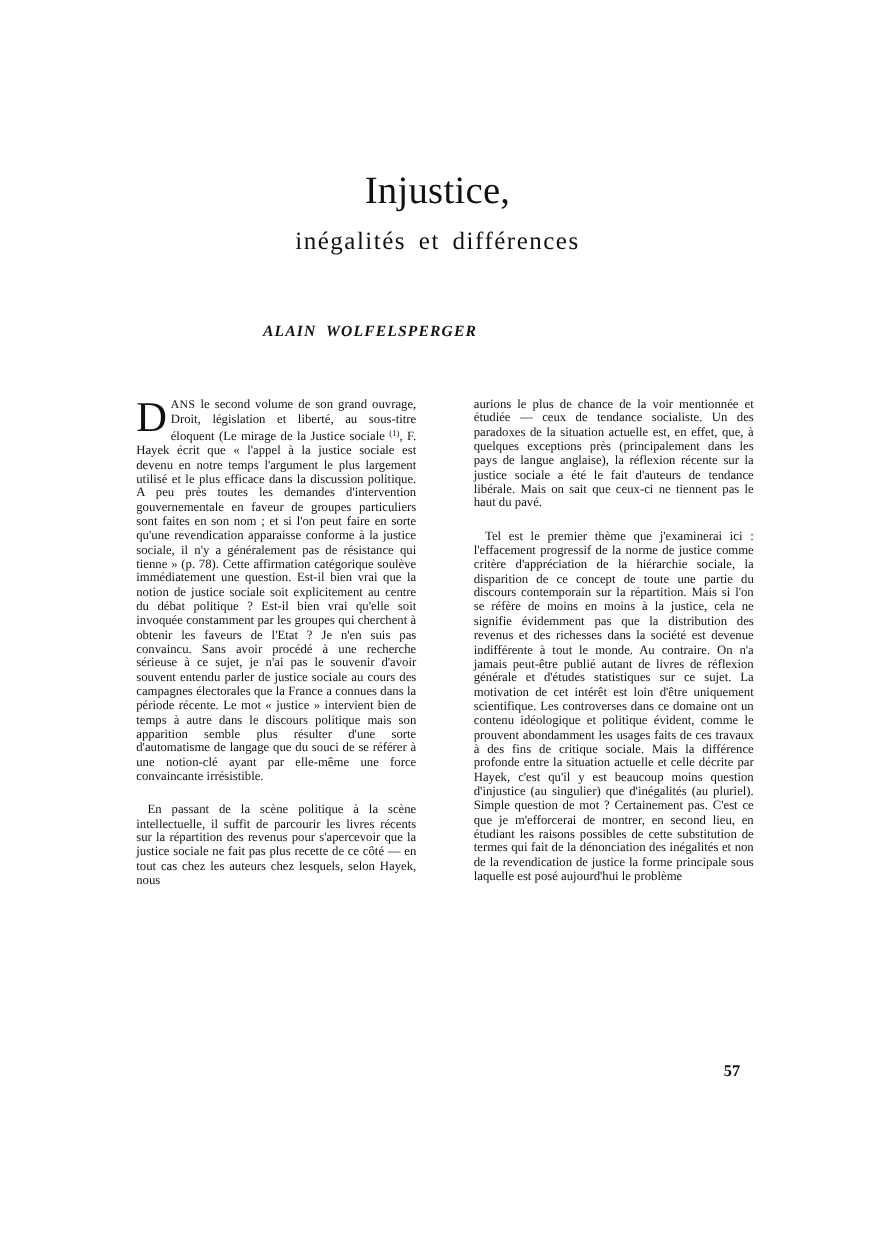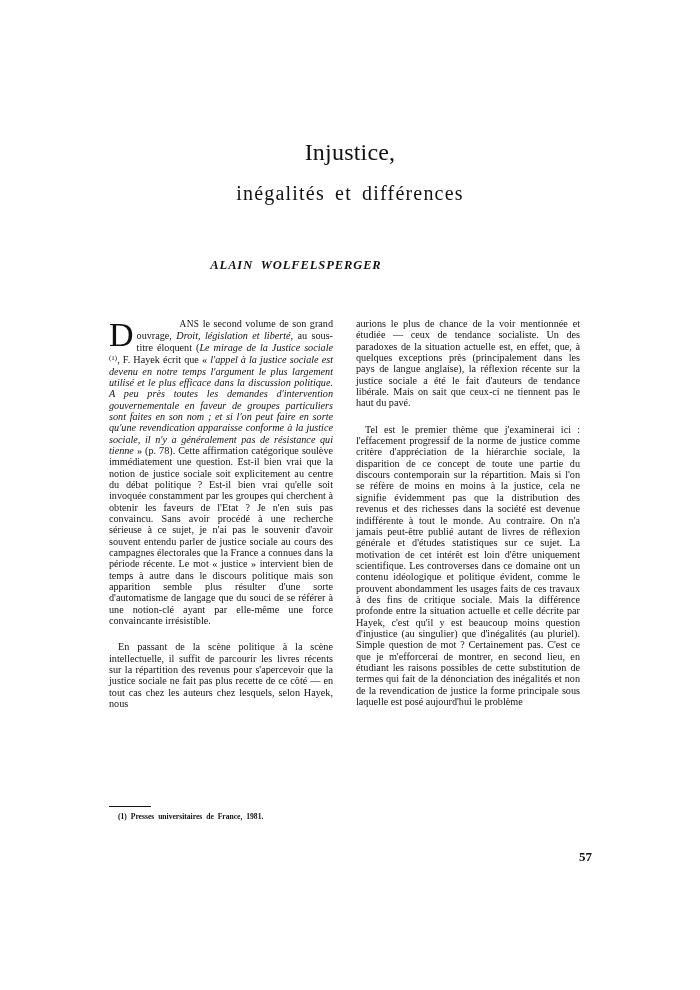--- a/index.html
+++ b/index.html
@@ -26,21 +26,21 @@
 
   
   .title-block {
     position: absolute;
     left: 0;
     top: 132px;
     width: 700px;
     text-align: center;
   }
   .title-line-1 {
-    font-size: 24px;
+    font-size: 31px;
     line-height: 40px;
     font-weight: 400;
     letter-spacing: 0.2px;
   }
   .title-line-2 {
     font-size: 20px;
     line-height: 42px;
     font-weight: 400;
     letter-spacing: 1.2px;
     word-spacing: 4px;
@@ -70,21 +70,21 @@
     position: absolute;
     top: 0;
     width: 224px;
     font-size: 10.2px;
     line-height: 11.35px;
     text-align: justify;
     text-justify: inter-word;
     hyphens: manual;
   }
   .col-left  { left: 0px; }
-  .col-right { left: 247px; }
+  .col-right { left: 270px; }
 
   .col p {
     margin: 0;
   }
   .col p + p {
     text-indent: 9px;
     margin-top: 15px;
   }
   .col .noindent { text-indent: 0 !important; }
 
@@ -94,23 +94,22 @@
     font-size: 34px;
     line-height: 30px;
     padding: 1px 3px 0 0;
     margin-top: 1px;
     font-weight: 400;
   }
   .smallcaps {
     font-variant: small-caps;
     font-size: 9.3px;
     letter-spacing: 0.4px;
-    margin-left: 43px;
   }
-  .it { font-style: italic; }
+  .it { }
   sup.fn {
     font-size: 7px;
     vertical-align: 0.45em;
   }
 
   
   .footnote-wrap {
     position: absolute;
     left: 109px;
     top: 806px;
@@ -160,20 +159,16 @@
       <p>En passant de la scène politique à la scène intellectuelle, il suffit de parcourir les livres récents sur la répartition des revenus pour s'apercevoir que la justice sociale ne fait pas plus recette de ce côté — en tout cas chez les auteurs chez lesquels, selon Hayek, nous</p>
     </div>
 
     <div class="col col-right">
       <p class="noindent">aurions le plus de chance de la voir mentionnée et étudiée — ceux de tendance socialiste. Un des paradoxes de la situation actuelle est, en effet, que, à quelques exceptions près (principalement dans les pays de langue anglaise), la réflexion récente sur la justice sociale a été le fait d'auteurs de tendance libérale. Mais on sait que ceux-ci ne tiennent pas le haut du pavé.</p>
       <p>Tel est le premier thème que j'examinerai ici : l'effacement progressif de la norme de justice comme critère d'appréciation de la hiérarchie sociale, la disparition de ce concept de toute une partie du discours contemporain sur la répartition. Mais si l'on se réfère de moins en moins à la justice, cela ne signifie évidemment pas que la distribution des revenus et des richesses dans la société est devenue indifférente à tout le monde. Au contraire. On n'a jamais peut-être publié autant de livres de réflexion générale et d'études statistiques sur ce sujet. La motivation de cet intérêt est loin d'être uniquement scientifique. Les controverses dans ce domaine ont un contenu idéologique et politique évident, comme le prouvent abondamment les usages faits de ces travaux à des fins de critique sociale. Mais la différence profonde entre la situation actuelle et celle décrite par Hayek, c'est qu'il y est beaucoup moins question d'injustice (au singulier) que d'inégalités (au pluriel). Simple question de mot ? Certainement pas. C'est ce que je m'efforcerai de montrer, en second lieu, en étudiant les raisons possibles de cette substitution de termes qui fait de la dénonciation des inégalités et non de la revendication de justice la forme principale sous laquelle est posé aujourd'hui le problème</p>
     </div>
 
   </div>
 
-  <div class="footnote-wrap">
-    <div class="footnote-rule"></div>
-    <div class="footnote-text">(1) Presses universitaires de France, 1981.</div>
-  </div>
 
   <div class="page-number">57</div>
 
 </div>
 
 </body></html>

